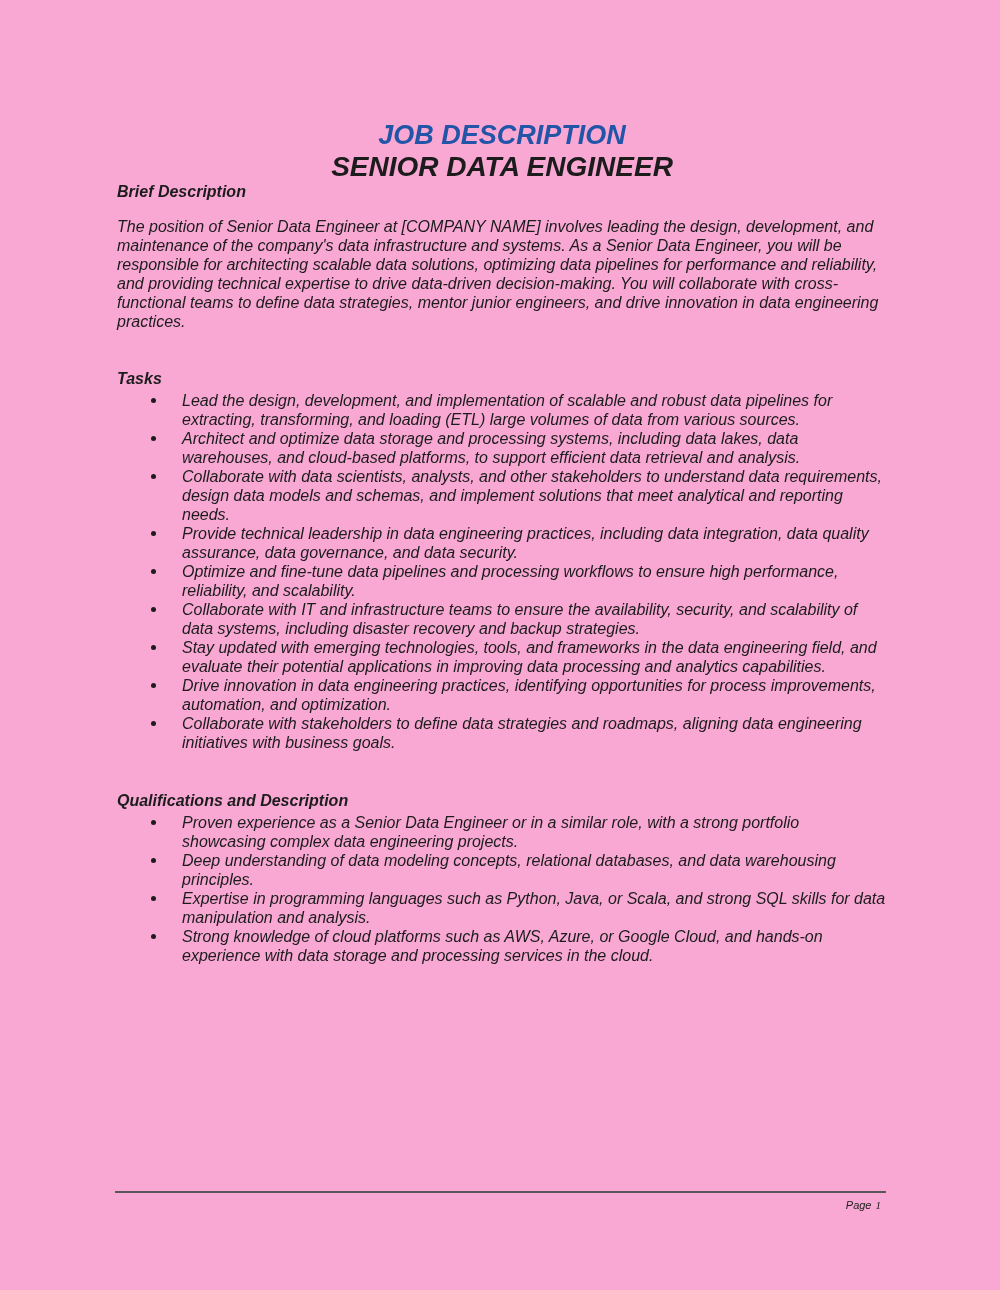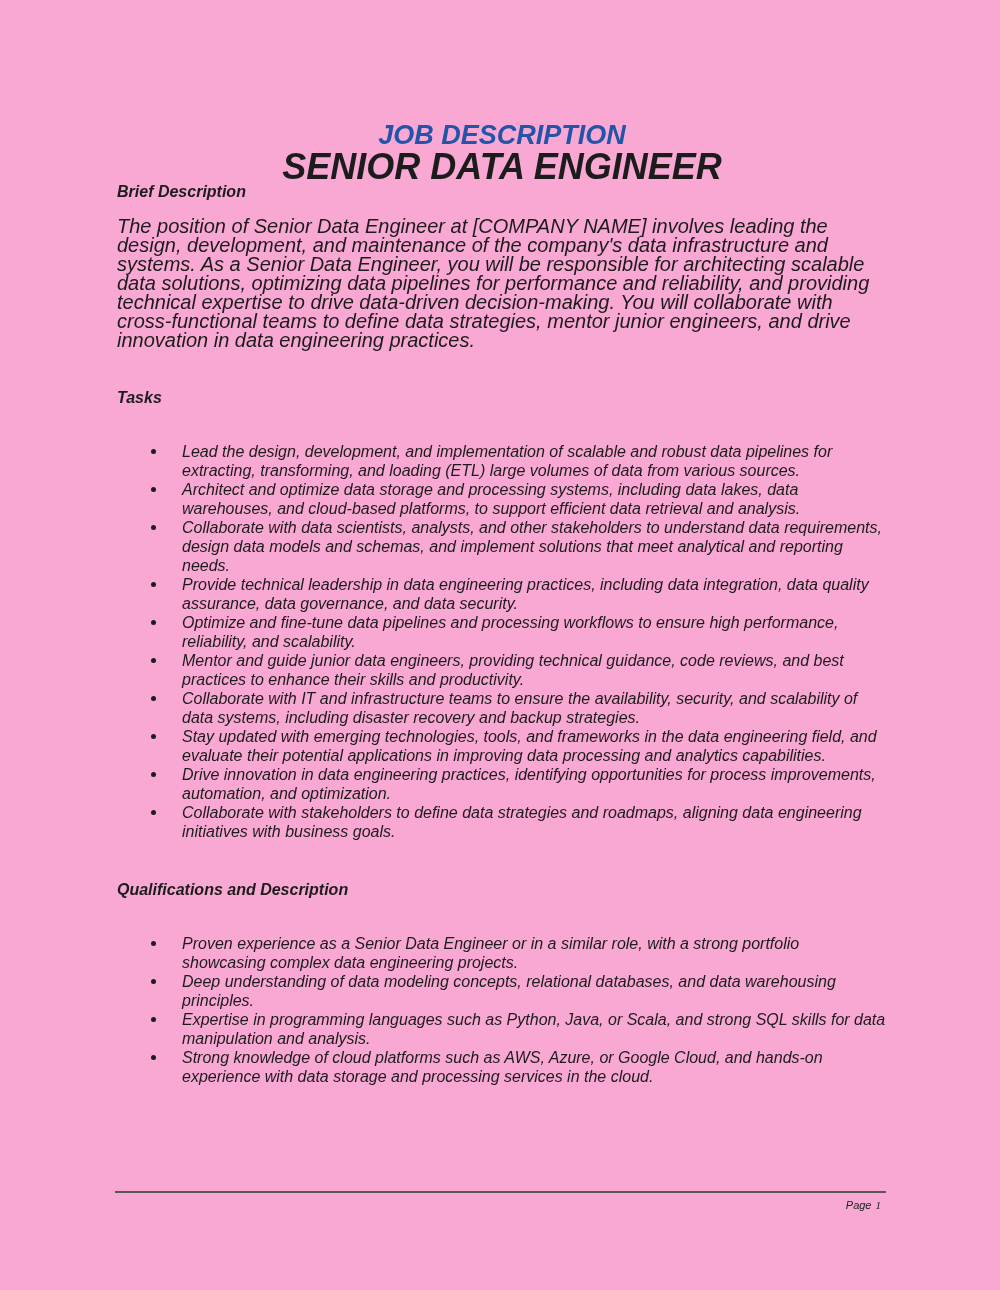--- a/index.html
+++ b/index.html
@@ -27,43 +27,43 @@
     padding-top: 120px;
     text-align: center;
   }
   .title-main {
     font-size: 27px;
     line-height: 31px;
     font-weight: bold;
     margin: 0;
   }
   .title-sub {
-    font-size: 36px;
+    font-size: 28px;
     line-height: 31px;
     font-weight: bold;
     margin: 0;
     color: #1c1c1c;
   }
   h2.section-heading {
     font-size: 16px;
     line-height: 19px;
     font-weight: bold;
     margin: 0;
   }
   .sec-brief h2 { }
   .sec-tasks h2 { margin-top: 38px; }
   .sec-quals h2 { margin-top: 39px; }
   p.body-text {
-    font-size: 20px;
+    font-size: 16px;
     line-height: 19px;
     margin: 16px 0 0 0;
   }
   ul.bullet-list {
     list-style: none;
-    margin: 35px 0 0 0;
+    margin: 3px 0 0 0;
     padding: 0 0 0 65px;
   }
   ul.bullet-list li {
     position: relative;
     font-size: 16px;
     line-height: 19px;
   }
   ul.bullet-list li::before {
     content: "";
     position: absolute;
@@ -113,21 +113,20 @@
     </section>
 
     <section class="sec-tasks">
       <h2 class="section-heading">Tasks</h2>
       <ul class="bullet-list">
           <li>Lead the design, development, and implementation of scalable and robust data pipelines for extracting, transforming, and loading (ETL) large volumes of data from various sources.</li>
           <li>Architect and optimize data storage and processing systems, including data lakes, data warehouses, and cloud-based platforms, to support efficient data retrieval and analysis.</li>
           <li>Collaborate with data scientists, analysts, and other stakeholders to understand data requirements, design data models and schemas, and implement solutions that meet analytical and reporting needs.</li>
           <li>Provide technical leadership in data engineering practices, including data integration, data quality assurance, data governance, and data security.</li>
           <li>Optimize and fine-tune data pipelines and processing workflows to ensure high performance, reliability, and scalability.</li>
-          <li>Mentor and guide junior data engineers, providing technical guidance, code reviews, and best practices to enhance their skills and productivity.</li>
           <li>Collaborate with IT and infrastructure teams to ensure the availability, security, and scalability of data systems, including disaster recovery and backup strategies.</li>
           <li>Stay updated with emerging technologies, tools, and frameworks in the data engineering field, and evaluate their potential applications in improving data processing and analytics capabilities.</li>
           <li>Drive innovation in data engineering practices, identifying opportunities for process improvements, automation, and optimization.</li>
           <li>Collaborate with stakeholders to define data strategies and roadmaps, aligning data engineering initiatives with business goals.</li>
         </ul>
     </section>
 
     <section class="sec-quals">
       <h2 class="section-heading">Qualifications and Description</h2>
       <ul class="bullet-list">

